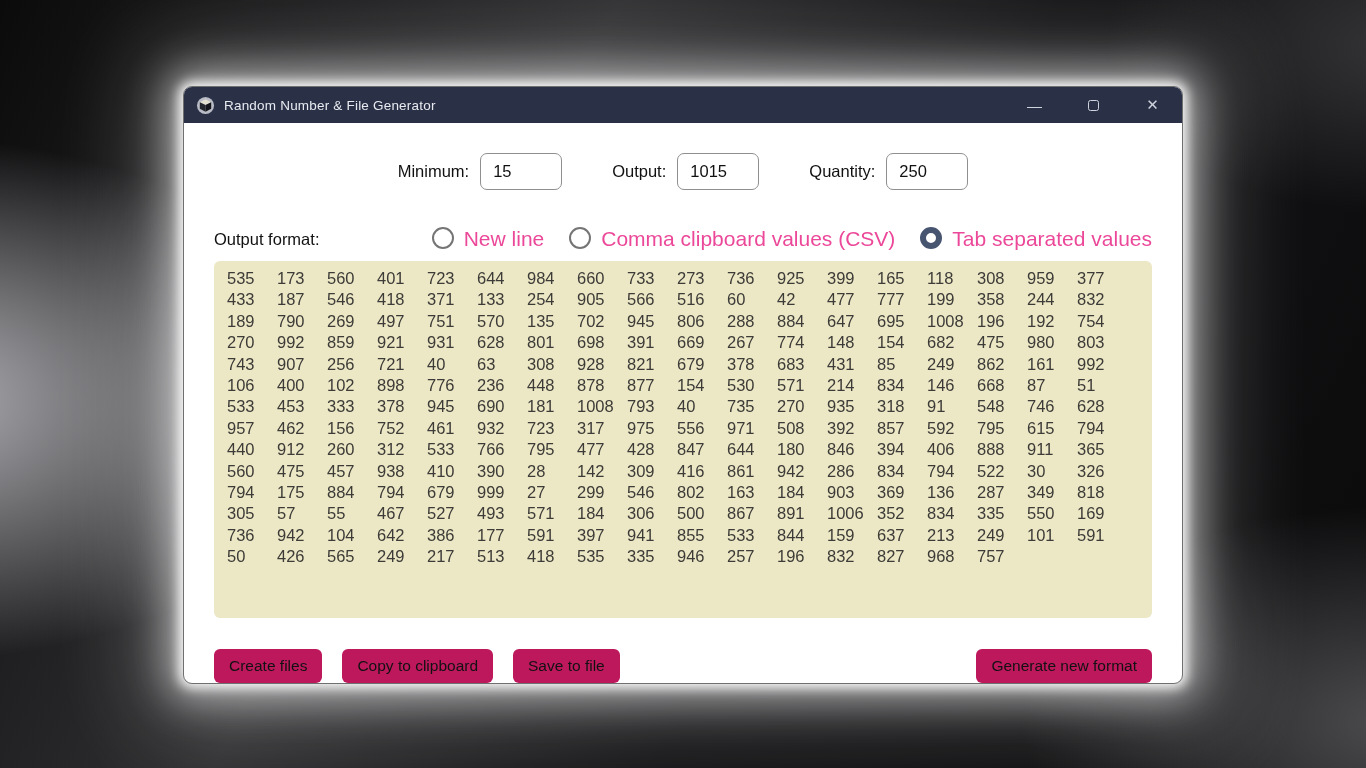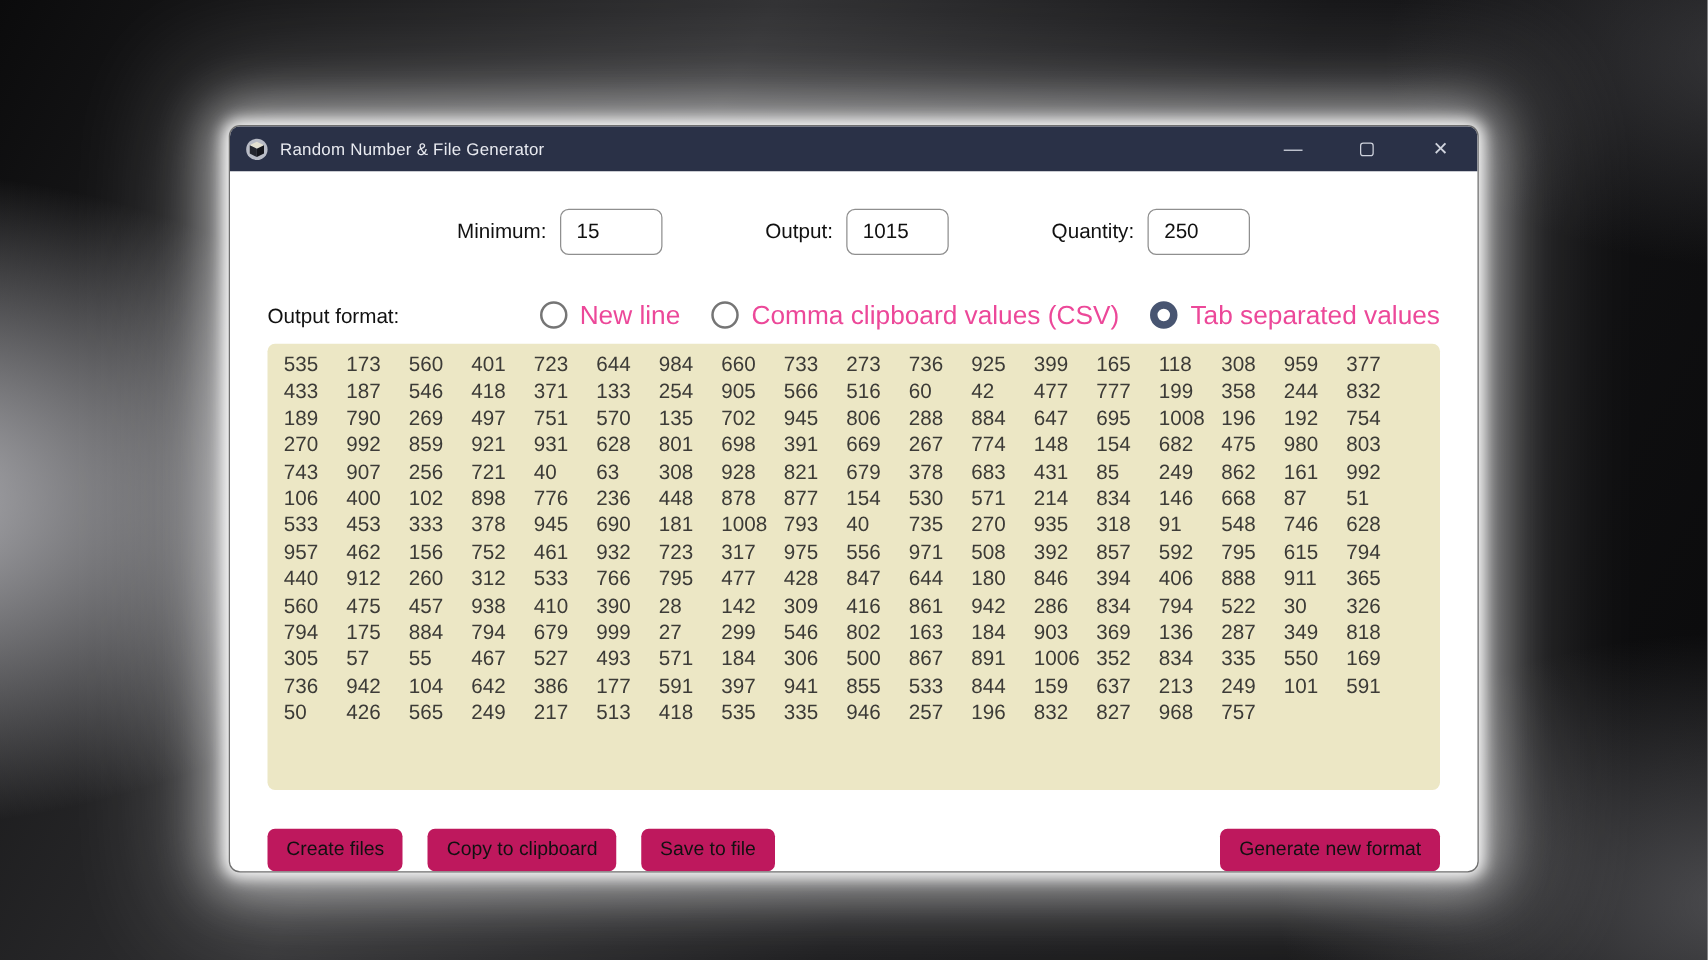--- a/index.html
+++ b/index.html
@@ -7,39 +7,39 @@
   body {
     width:1366px; height:768px; position:relative; overflow:hidden;
     font-family:"Liberation Sans", sans-serif;
     background:
       radial-gradient(ellipse 850px 480px at -8% 52%, rgba(205,205,210,0.9), rgba(205,205,210,0) 55%),
       radial-gradient(ellipse 620px 360px at 102% 94%, rgba(130,130,135,0.55), rgba(130,130,135,0) 60%),
       radial-gradient(ellipse 500px 280px at 103% 6%, rgba(110,110,115,0.4), rgba(110,110,115,0) 60%),
       linear-gradient(118deg, #0b0b0c 0%, #2f2f31 35%, #141416 60%, #0a0a0b 100%);
   }
   .window {
-    position:absolute; left:183px; top:100px; width:1000px; height:598px;
+    position:absolute; left:183px; top:86px; width:1000px; height:598px;
     background:#ffffff; border-radius:9px; border:1px solid #6f6f6f;
     box-shadow: 0 0 12px 4px rgba(255,255,255,0.95),
                 0 0 40px 16px rgba(255,255,255,0.55),
                 0 0 90px 42px rgba(255,255,255,0.22);
     display:flex; flex-direction:column; overflow:hidden;
   }
   .titlebar {
     flex:0 0 36px; background:#2a3147; display:flex; align-items:center;
     padding-left:12px; color:#e8eaf0;
   }
   .app-icon { width:19px; height:19px; flex:0 0 auto; }
   .title { font-size:13.5px; margin-left:9px; letter-spacing:0.2px; }
   .controls { margin-left:auto; display:flex; height:100%; }
   .ctrl { width:59px; height:100%; display:flex; align-items:center; justify-content:center;
           color:#cfd3dd; font-size:15px; cursor:default; }
   .max-box { width:11px; height:11px; border:1.5px solid #cfd3dd; border-radius:2.5px; }
 
-  .fields-row { margin-top:30px; display:flex; justify-content:center; align-items:center;gap:32px; }
+  .fields-row { margin-top:30px; display:flex; justify-content:center; align-items:center; }
   .field { display:flex; align-items:center; }
   .field + .field { margin-left:50px; }
   .field label { font-size:16.5px; color:#111; margin-right:11px; }
   .field input {
     width:82px; height:37px; border:1px solid #8f8f8f; border-radius:7px;
     font-family:"Liberation Sans",sans-serif; font-size:16.5px; color:#111;
     padding:0 0 0 12px; outline:none; background:#fff;
   }
 
   .format-row { margin:37px 30px 0; display:flex; align-items:center; }

